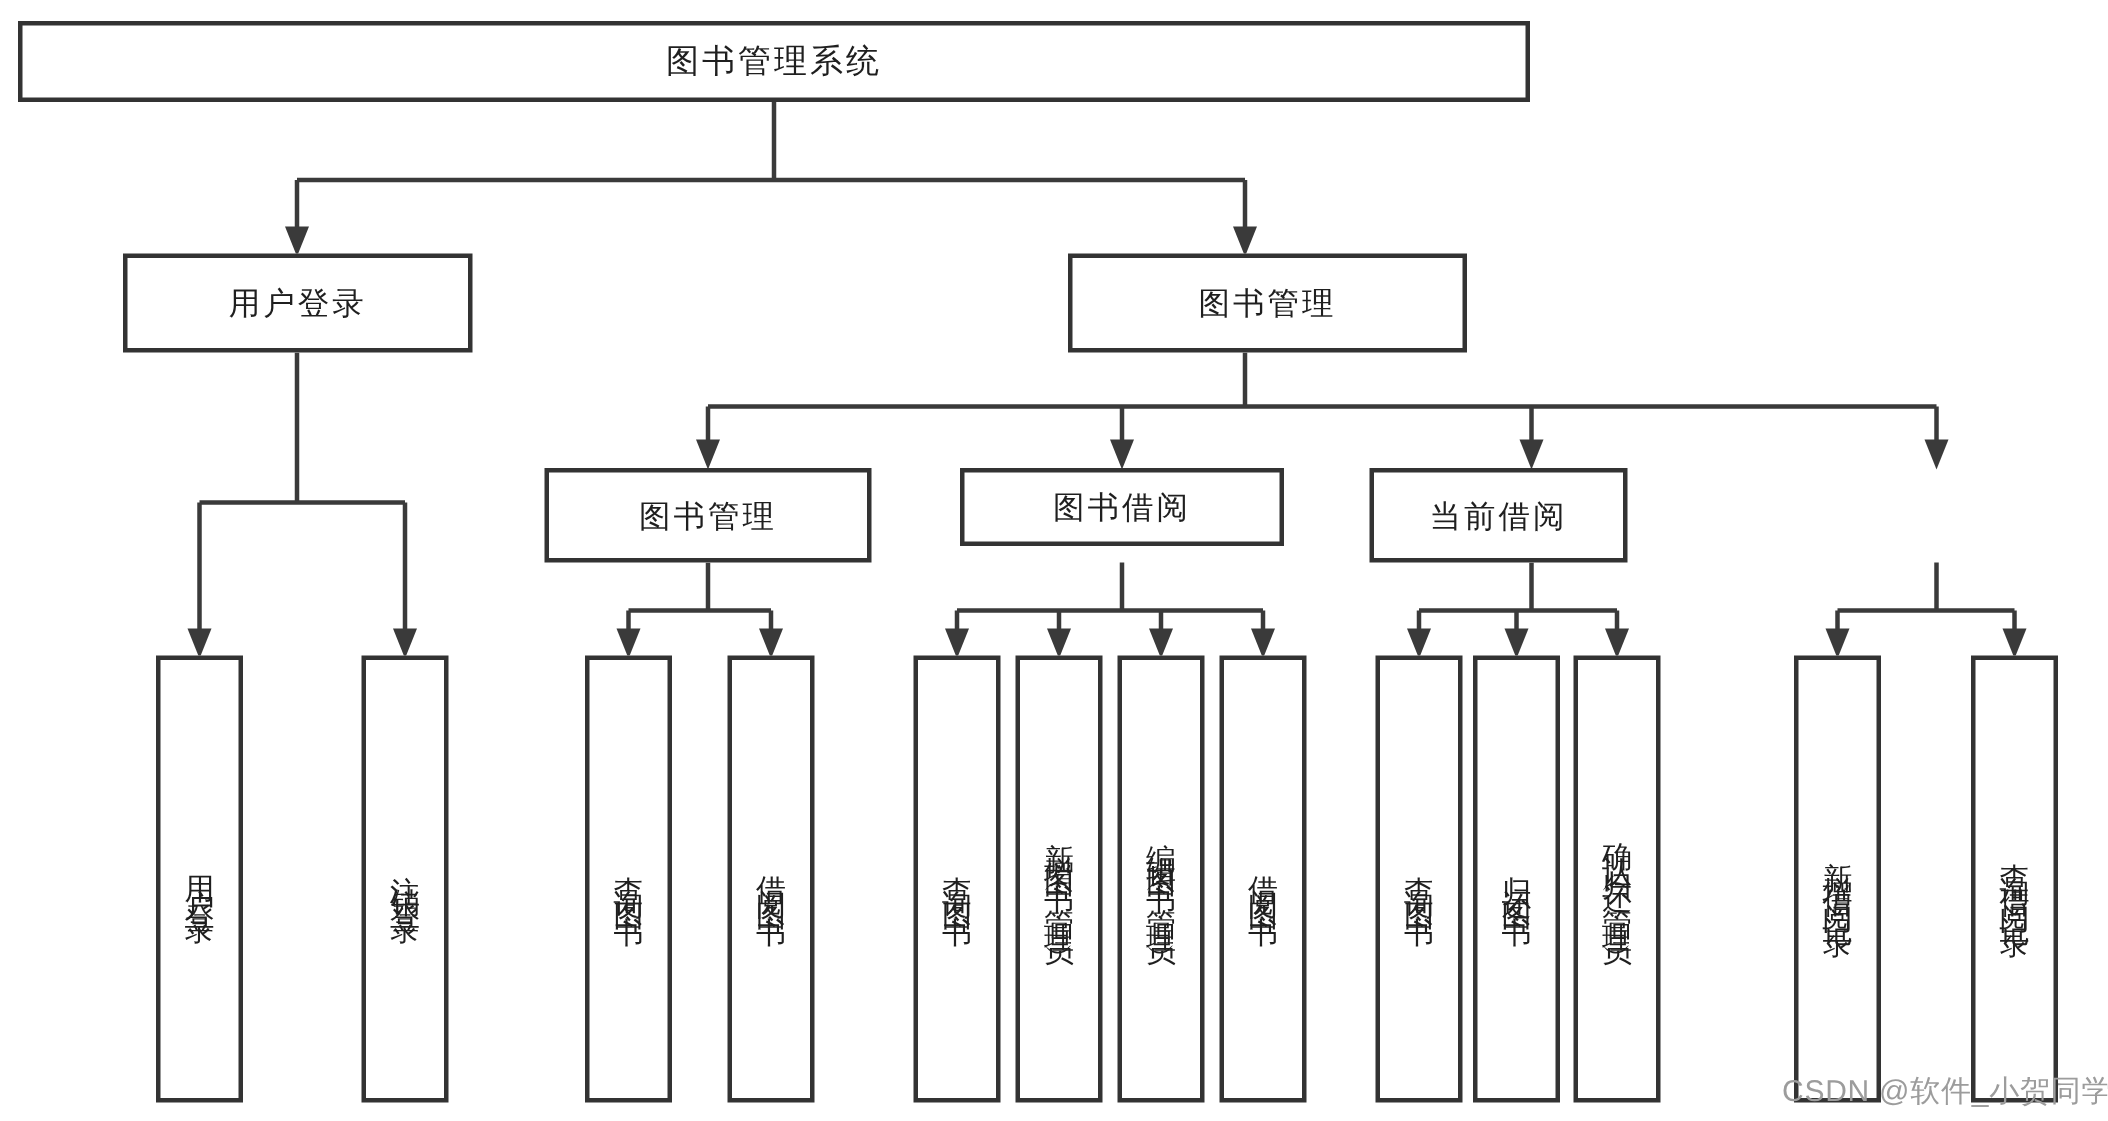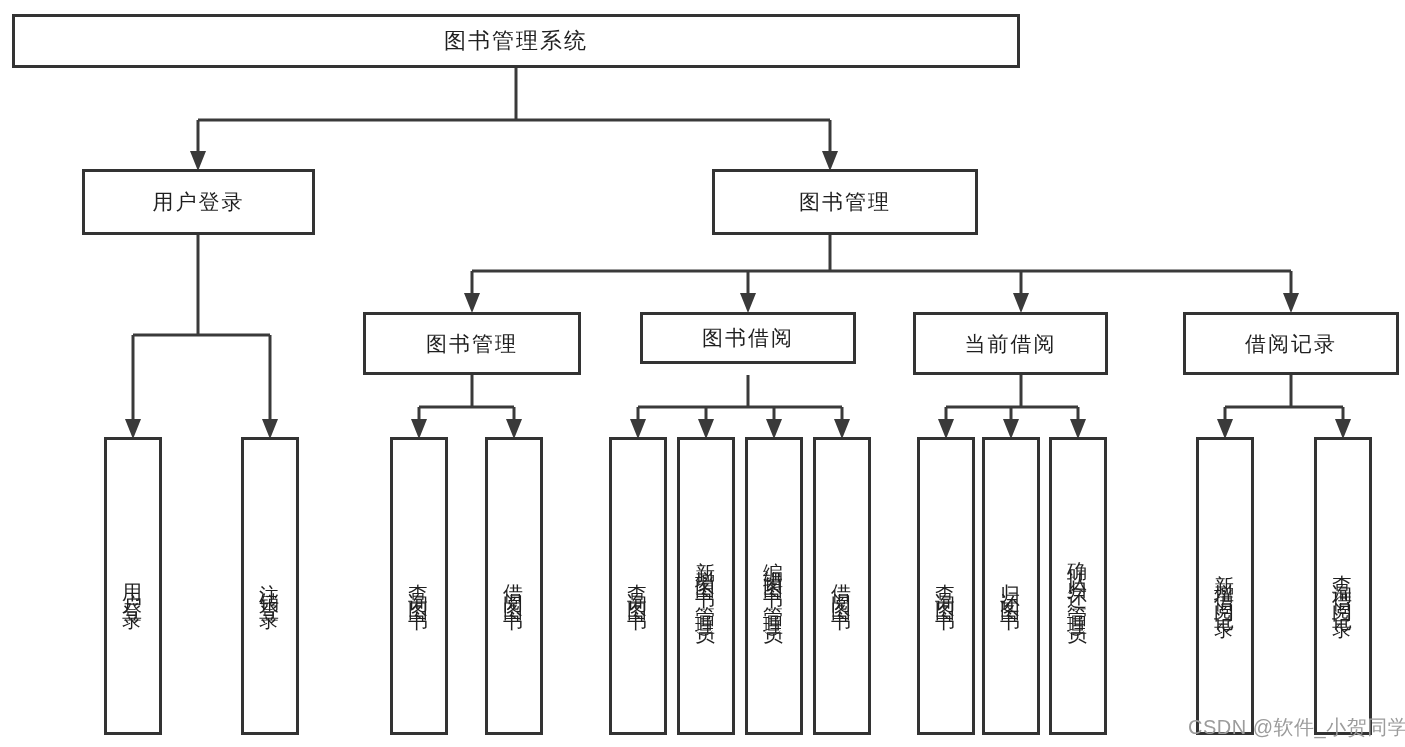--- a/index.html
+++ b/index.html
@@ -118,25 +118,22 @@
   <div class="node h" style="left:712px;top:169px;width:266px;height:66px">
     <span>图书管理</span>
   </div>
 
   <div class="node h" style="left:363px;top:312px;width:218px;height:63px">
     <span>图书管理</span>
   </div>
   <div class="node h" style="left:640px;top:312px;width:216px;height:52px">
     <span>图书借阅</span>
   </div>
-  <div class="node h" style="left:913px;top:312px;width:195px;height:63px">
+  <div class="node h" style="left:913px;top:312px;width:172px;height:63px">
     <span>当前借阅</span>
-  </div>
-  <div class="node h" style="left:1183px;top:312px;width:216px;height:63px">
-    <span>借阅记录</span>
   </div>
 
   <div class="node v" style="left:104px;top:437px;width:58px;height:298px">
     <span>用户登录</span>
   </div>
   <div class="node v" style="left:241px;top:437px;width:58px;height:298px">
     <span>注销登录</span>
   </div>
 
   <div class="node v" style="left:390px;top:437px;width:58px;height:298px">

